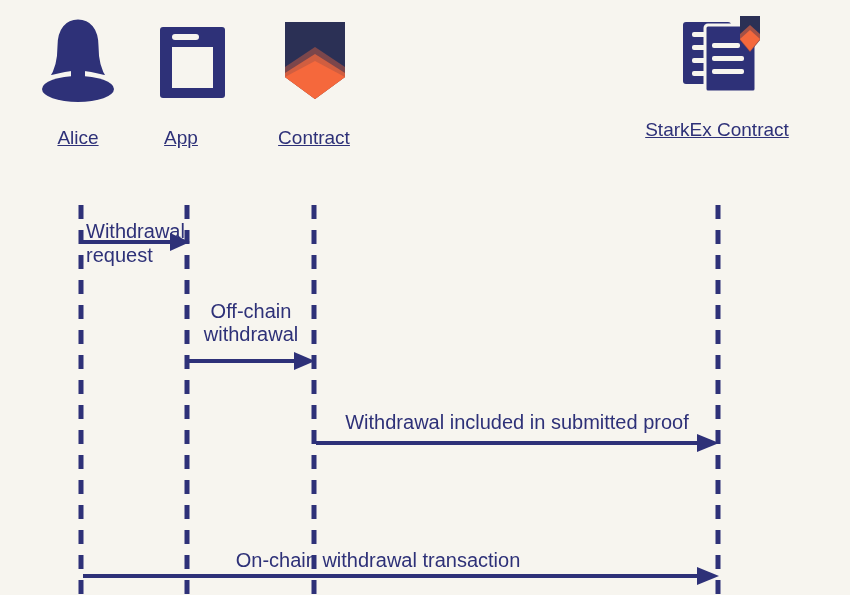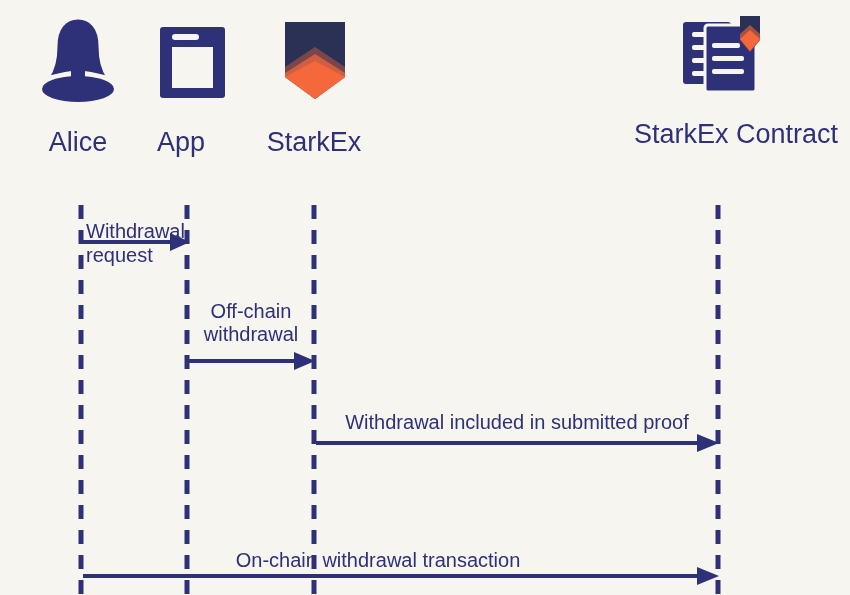--- a/index.html
+++ b/index.html
@@ -13,23 +13,24 @@
     width: 850px; height: 595px;
     position: relative;
     background: var(--background);
     font-family: "Liberation Sans", sans-serif;
     overflow: hidden;
   }
   .icon { position: absolute; }
   .actor-label {
     position: absolute;
     transform: translateX(-50%);
-    font-size: 27px;
+    font-size: 19px;
     color: var(--navy);
     white-space: nowrap;
+    text-decoration: underline;
   }
   #diagram { position: absolute; left: 0; top: 0; }
   #diagram text {
     fill: var(--navy);
     font-size: 20px;
     font-family: "Liberation Sans", sans-serif;
   }
   .lifeline { stroke: var(--navy); stroke-width: 5; stroke-dasharray: 14 11; fill: none; }
   .msg-line { stroke: var(--navy); stroke-width: 4; fill: none; }
   .arrow-head { fill: var(--navy); }
@@ -71,22 +72,22 @@
   <rect x="34" y="31" width="28" height="5" rx="2" class="cream"></rect>
   <rect x="34" y="44" width="32" height="5" rx="2" class="cream"></rect>
   <rect x="34" y="57" width="32" height="5" rx="2" class="cream"></rect>
   <path d="M62,4 H82 V28 L72,40 L62,28 Z" class="dark-navy"></path>
   <polygon points="62,22 72,13 82,22 82,28 72,40 62,28" class="orange" opacity="0.6"></polygon>
   <polygon points="62,27 72,18 82,27 72,39" class="orange"></polygon>
 </svg>
 
 <div class="actor-label" style="left:78px;  top:127px;">Alice</div>
 <div class="actor-label" style="left:181px; top:127px;">App</div>
-<div class="actor-label" style="left:314px; top:127px;">StarkEx</div>
-<div class="actor-label" style="left:736px; top:119px;">StarkEx Contract</div>
+<div class="actor-label" style="left:314px; top:127px;">Contract</div>
+<div class="actor-label" style="left:717px; top:119px;">StarkEx Contract</div>
 
 <svg id="diagram" width="850" height="595" viewBox="0 0 850 595">
 
   <line x1="81" y1="205" x2="81" y2="600" class="lifeline"></line>
   <line x1="187" y1="205" x2="187" y2="600" class="lifeline"></line>
   <line x1="314" y1="205" x2="314" y2="600" class="lifeline"></line>
   <line x1="718" y1="205" x2="718" y2="600" class="lifeline"></line>
 
   <text x="86" y="238" text-anchor="start">Withdrawal</text>
   <text x="86" y="262" text-anchor="start">request</text>

